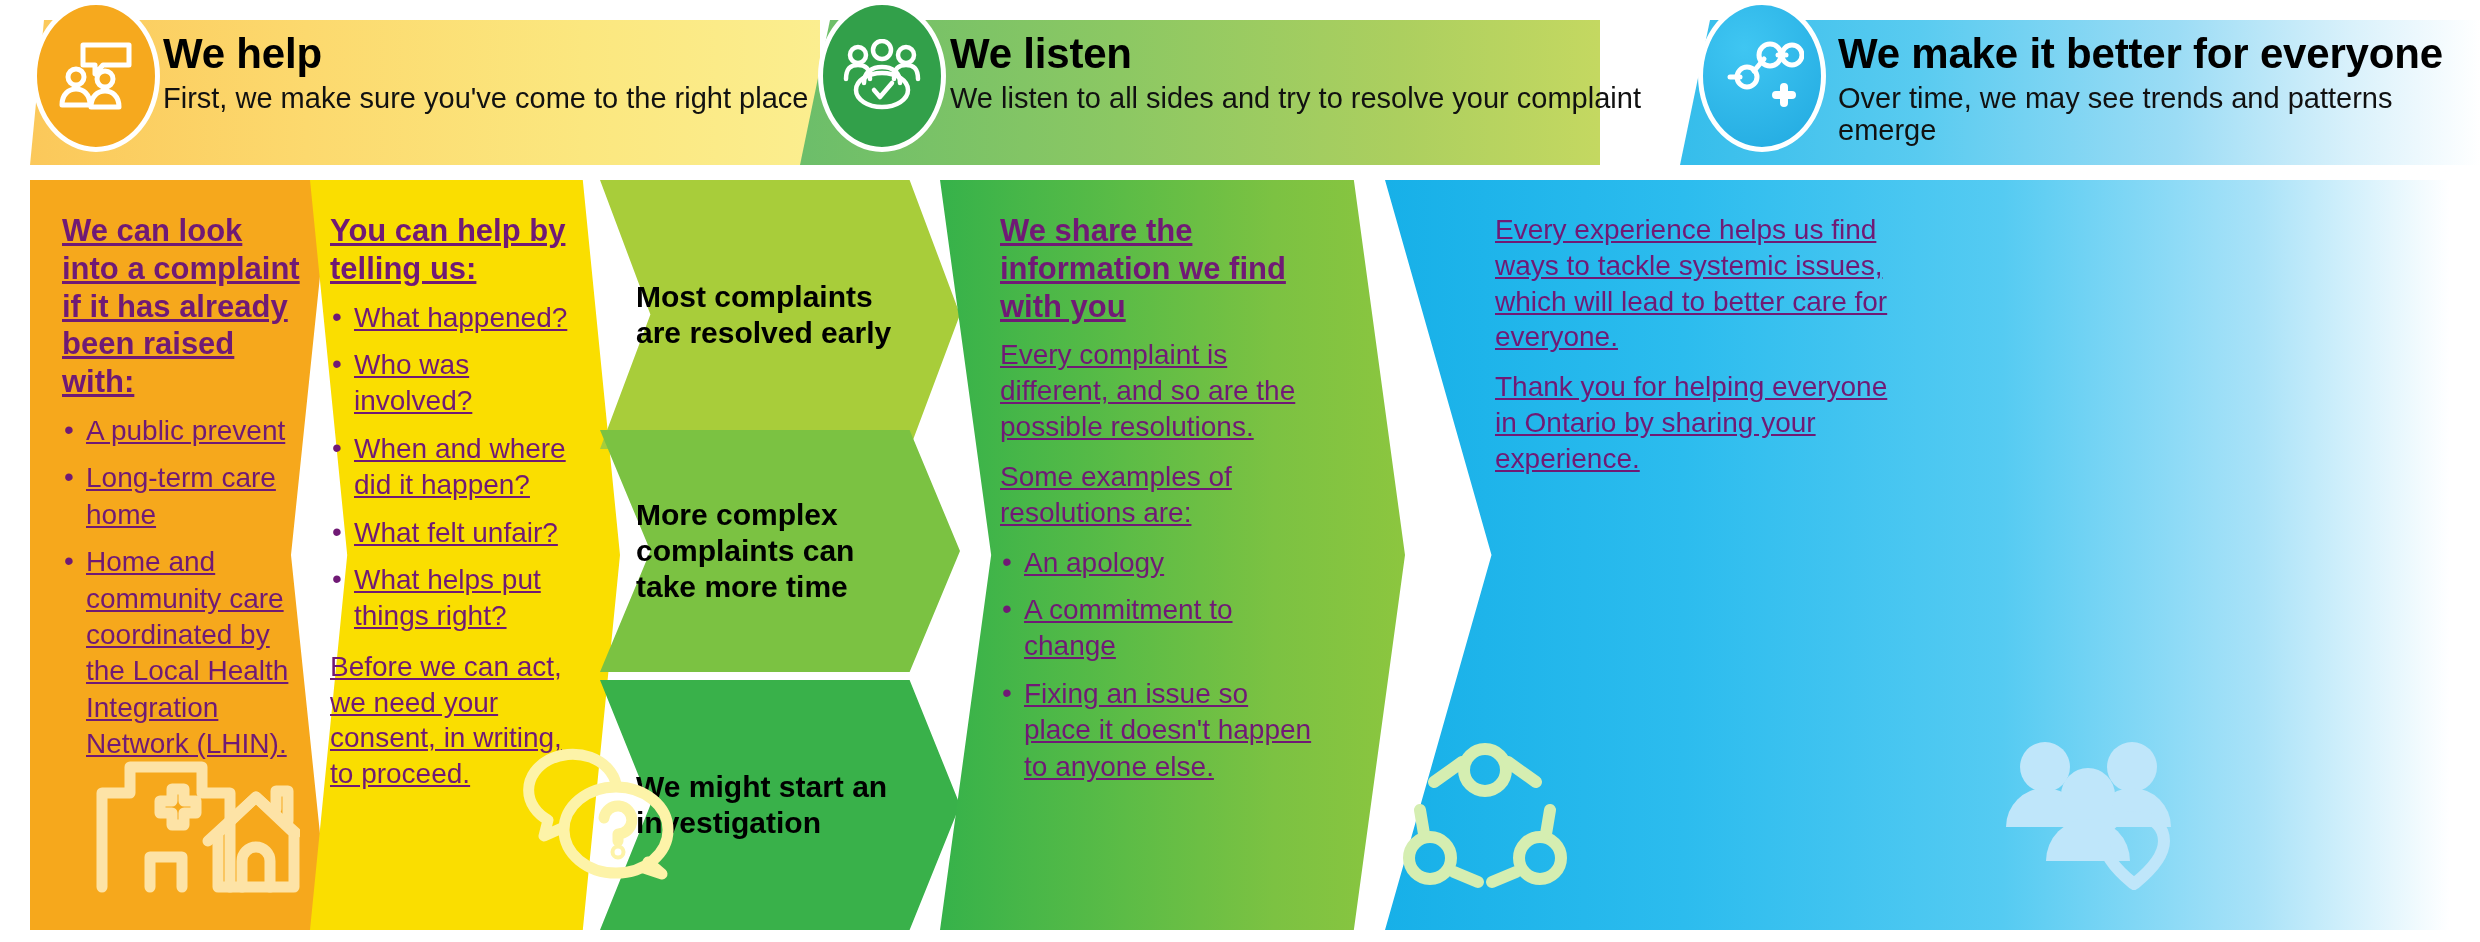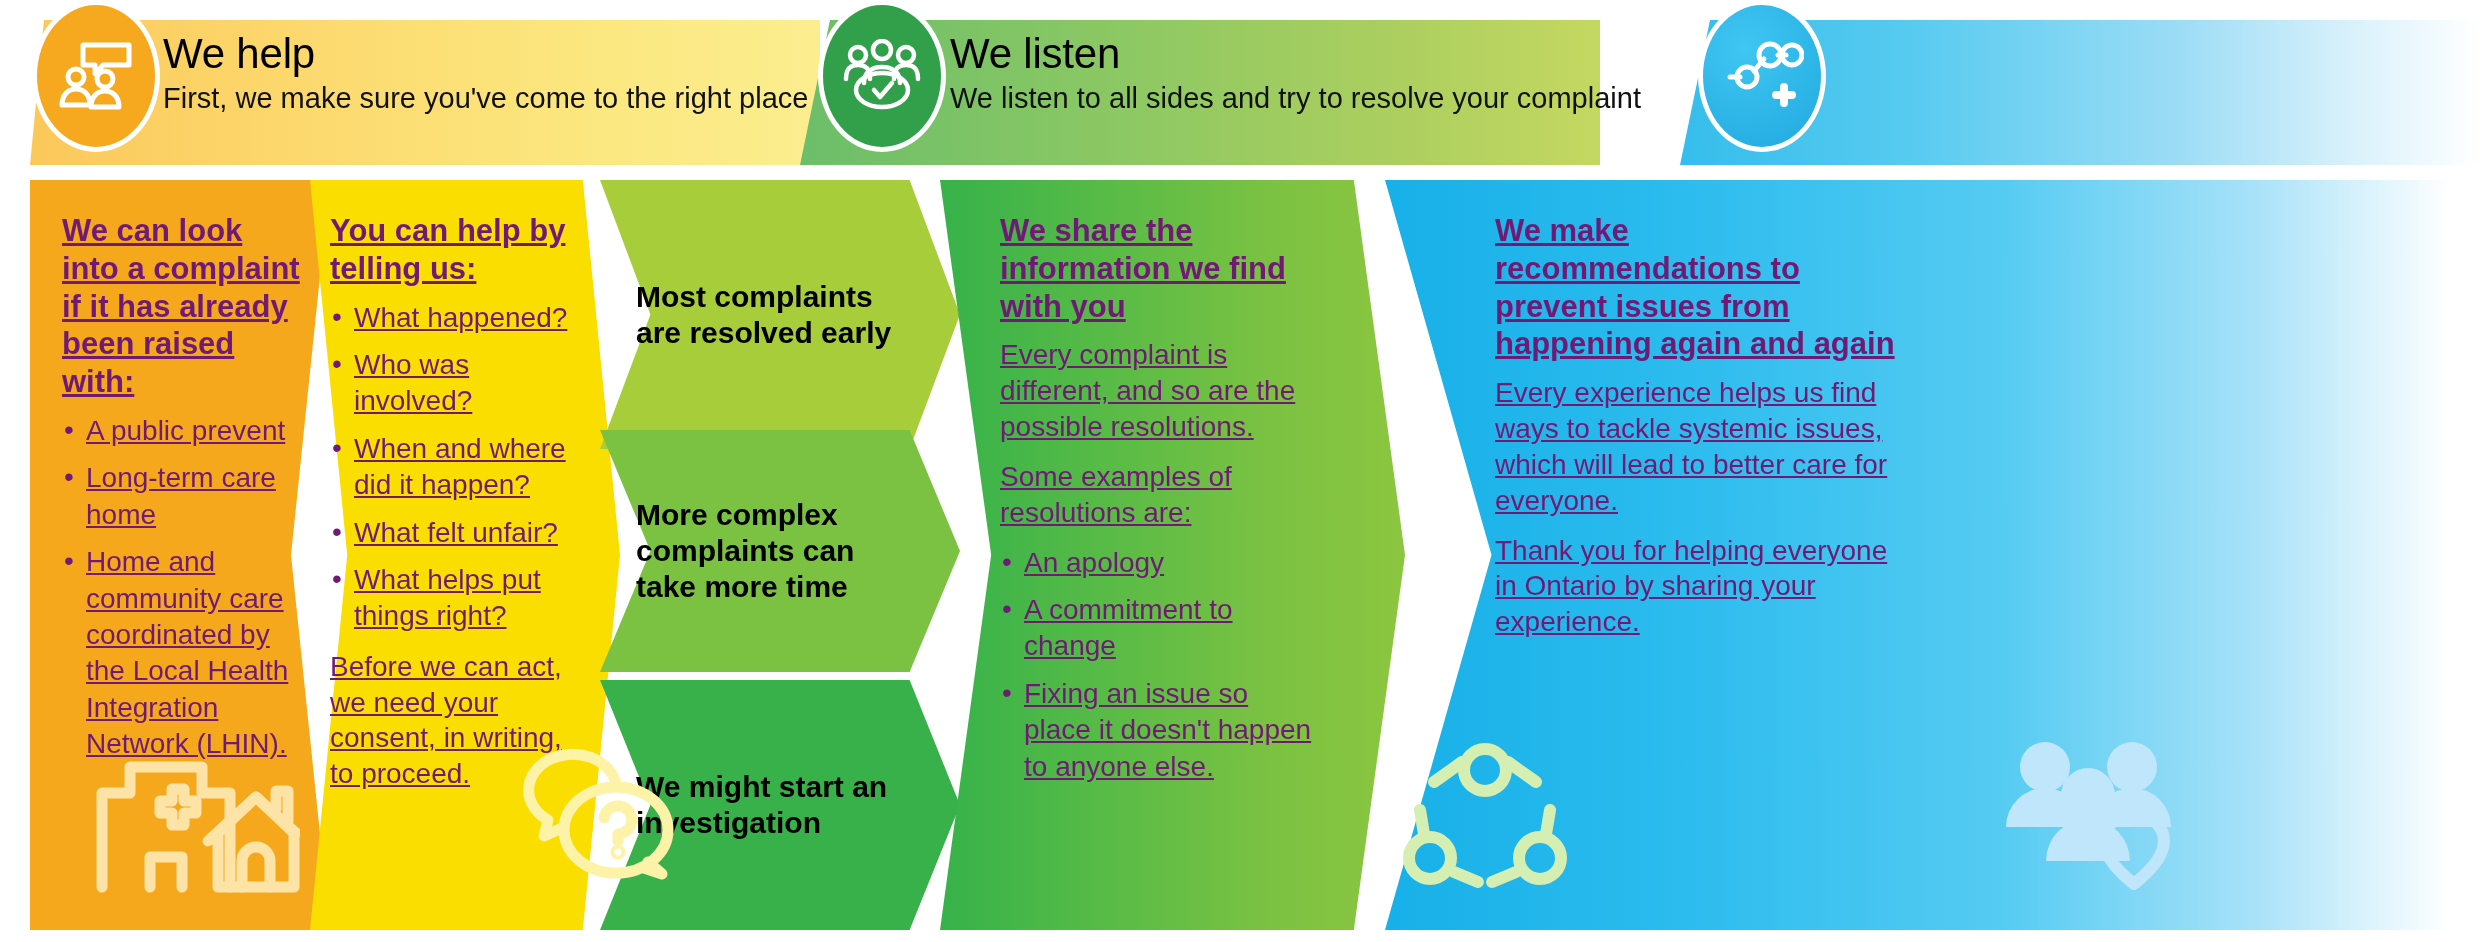--- a/index.html
+++ b/index.html
@@ -21,21 +21,21 @@
   .band-listen .grad{
      background:linear-gradient(90deg,#6cbe6a 0%,#8cc863 40%,#accf5f 75%,#c4d861 100%);
      clip-path:polygon(30px 0,100% 0,100% 100%,0 100%);
   }
   .band-better .grad{
      background:linear-gradient(90deg,#35bdeb 0%,#59cbf0 30%,#9bdcf5 62%,#d9f1fb 84%,#ffffff 100%);
      clip-path:polygon(30px 0,100% 0,100% 100%,0 100%);
   }
 
   .band-txt{position:absolute;left:160px;top:16px;}
-  .band-title{font-size:42px;font-weight:normal;color:#000;line-height:1.05;letter-spacing:-0.2px;}
+  .band-title{font-size:42px;font-weight:bold;color:#000;line-height:1.05;letter-spacing:-0.2px;}
   .band-sub{font-size:29px;color:#111;margin-top:7px;line-height:1.1;}
 
   
   .badge{position:absolute;top:0px;width:128px;height:152px;border-radius:50%;
          border:5px solid #ffffff;box-sizing:border-box;
          display:flex;align-items:center;justify-content:center;}
   .badge-help  {left:32px; background:#f6a91e;}
   .badge-listen{left:818px;background:#32a04a;}
   .badge-better{left:1698px;background:
       radial-gradient(circle at 35% 30%,#3fc6f2 0%,#21a9e0 100%);}
@@ -148,20 +148,24 @@
   </div>
 
   <div class="band-txt" style="left:163px;top:32px;">
     <div class="band-title">We help</div>
     <div class="band-sub">First, we make sure you've come to the right place</div>
   </div>
   <div class="band-txt" style="left:950px;top:32px;">
     <div class="band-title">We listen</div>
     <div class="band-sub">We listen to all sides and try to resolve your complaint</div>
   </div>
+  <div class="band-txt" style="left:1838px;top:32px;">
+    <div class="band-title">We make it better for everyone</div>
+    <div class="band-sub">Over time, we may see trends and patterns emerge</div>
+  </div>
 
   <div class="col col1">
     <div class="chev"></div>
   </div>
   <div class="col col2">
     <div class="chev"></div>
   </div>
 
   <div class="col col3">
     <div class="sub sub1">
@@ -211,21 +215,20 @@
     <p class="para">Every complaint is different, and so are the possible resolutions.</p>
     <p class="para">Some examples of resolutions are:</p>
     <ul class="bl">
       <li>An apology</li>
       <li>A commitment to change</li>
       <li>Fixing an issue so place it doesn't happen to anyone else.</li>
     </ul>
   </div>
 
   <div class="body-txt t5">
-    <p class="hd">We make recommendations to prevent issues from happening again and again</p>
     <p class="para">Every experience helps us find ways to tackle systemic issues, which will lead to better care for everyone.</p>
     <p class="para">Thank you for helping everyone in Ontario by sharing your experience.</p>
   </div>
 
   <div class="wm wm-hospital">
     <svg width="210" height="150" viewBox="0 0 210 150" fill="none" stroke="#fde3a6" stroke-width="11" stroke-linecap="round" stroke-linejoin="round" aria-hidden="true">
       <path d="M12 142 V48 H40 V22 H112 V48 H140 V142"></path>
       <path d="M60 142 V112 H92 V142"></path>
       <path d="M70 56 H82 V44 H94 V56 H106 V68 H94 V80 H82 V68 H70 Z"></path>
       <path d="M128 142 V88 L166 52 L204 88 V142 Z"></path>

